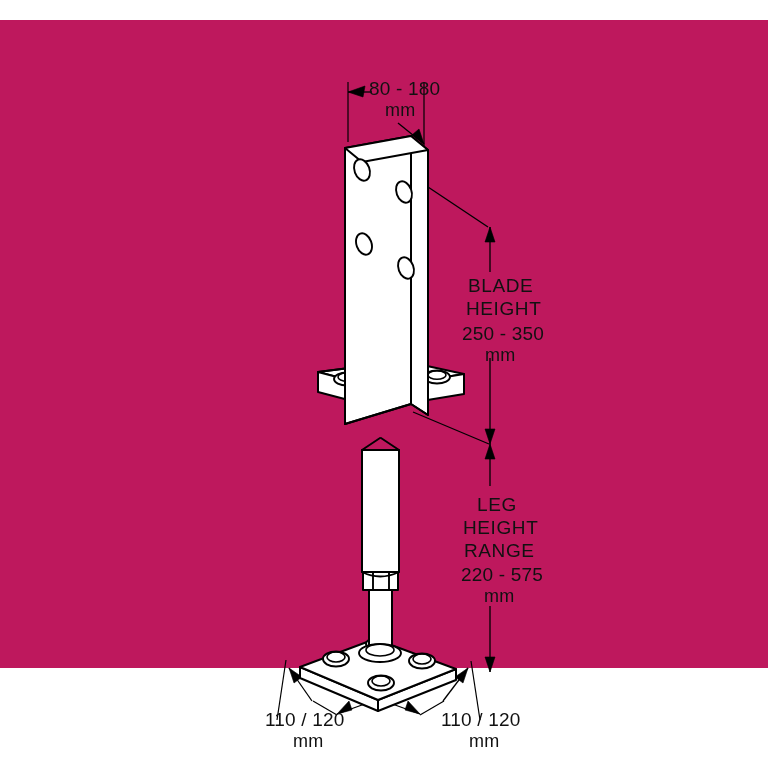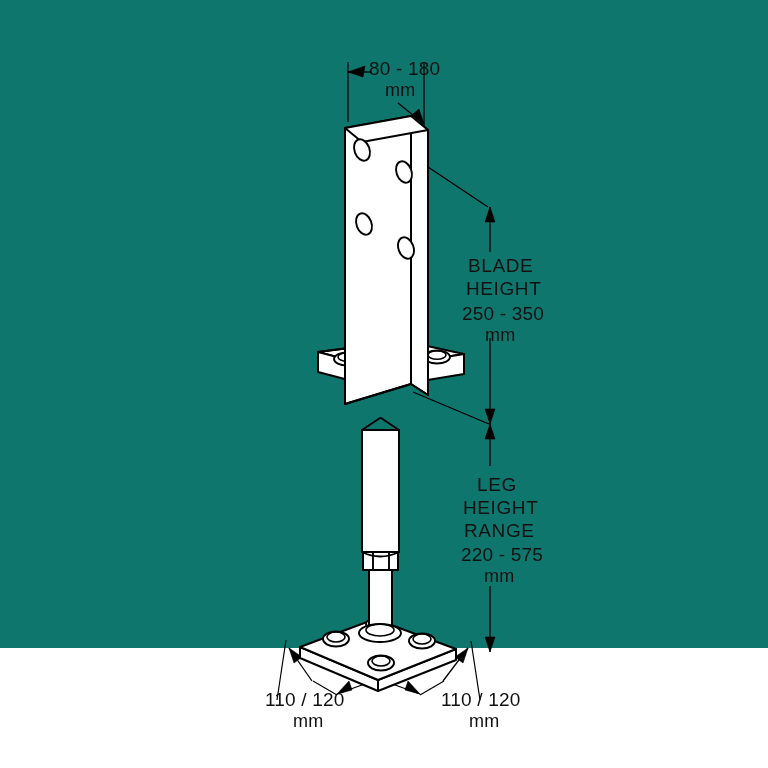--- a/index.html
+++ b/index.html
@@ -12,21 +12,22 @@
     width: 768px;
     height: 768px;
     font-family: "Liberation Sans", sans-serif;
     overflow: hidden;
     position: relative;
   }
   #drawing-root {
     position: relative;
     width: 768px;
     height: 648px;
-    background: #0f766e;
+    background: #be185d;
+    margin-top: 20px;
   }
   svg#drawing {
     display: block;
     width: 768px;
     height: 768px;
   }
   .part-face {
     fill: #ffffff;
     stroke: #000000;
     stroke-width: 2;

